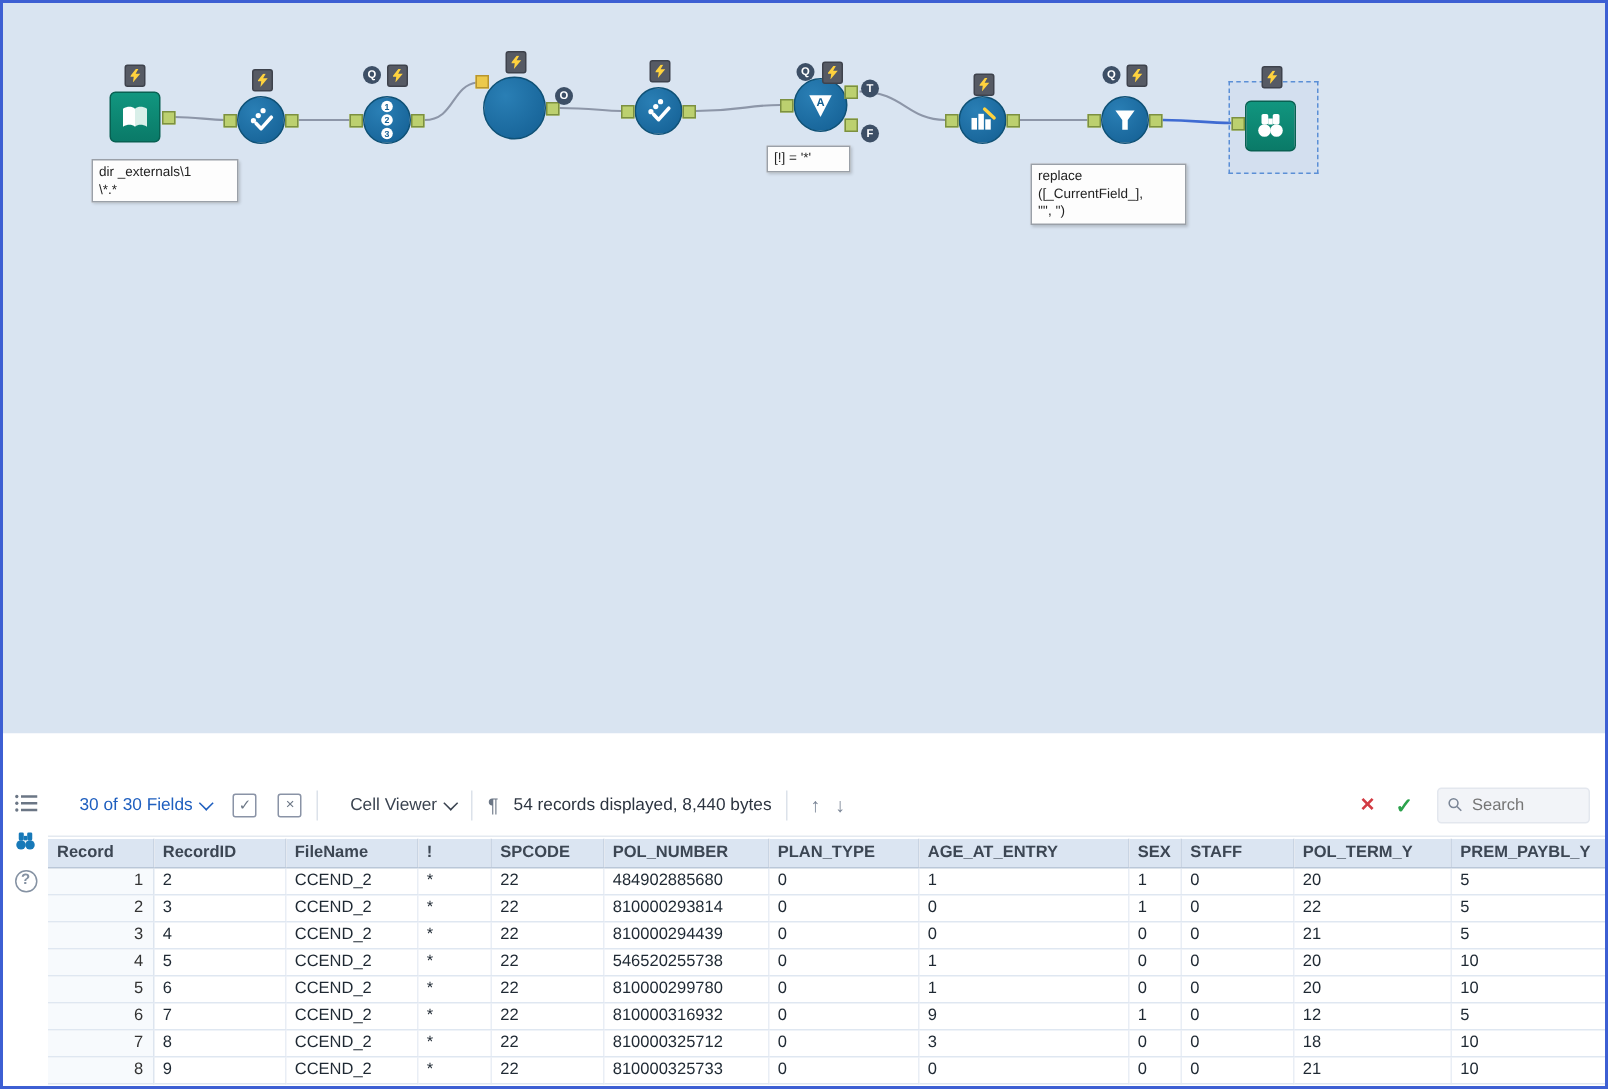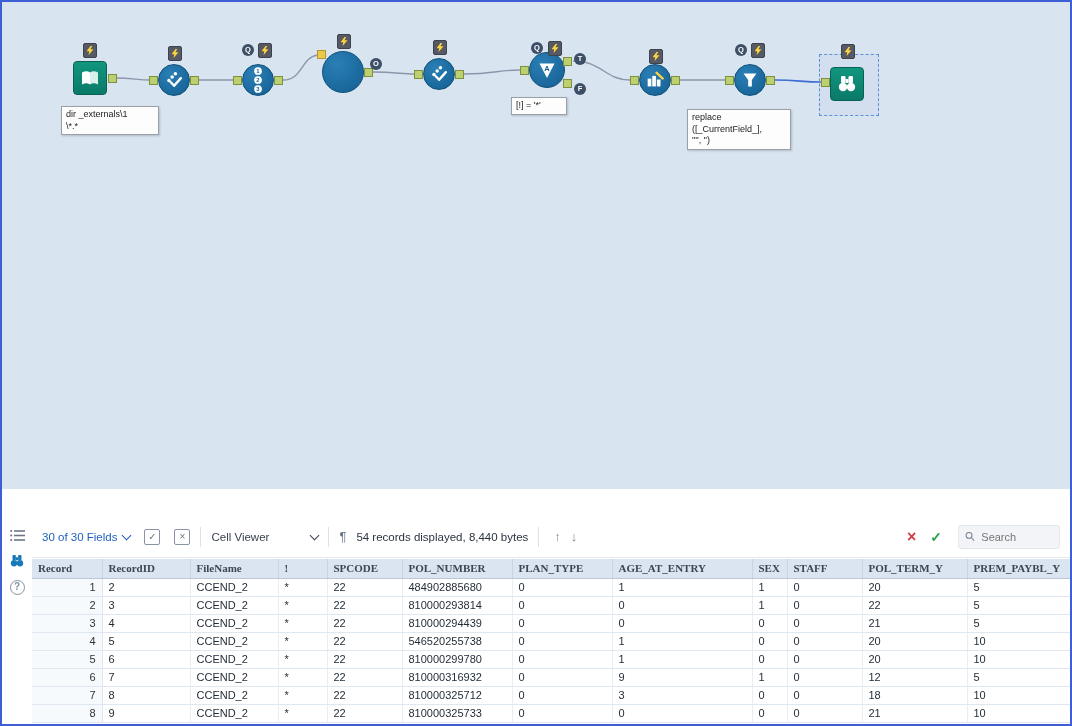--- a/index.html
+++ b/index.html
@@ -23,38 +23,38 @@
   
   .results{position:absolute;left:0;right:0;top:487px;bottom:0;background:#fff;}
   .results-header{height:26px;line-height:26px;background:#f7f9fc;border-top:1px solid #c3cedd;border-bottom:1px solid #e1e7ef;padding-left:12px;font-size:12px;color:#54688a;box-sizing:border-box;}
   .results-header b{color:#22436b;}
   .results-body{position:absolute;left:0;right:0;top:27px;bottom:0;}
   .left-strip{position:absolute;left:0;top:0;bottom:0;width:30px;background:#fff;display:flex;flex-direction:column;align-items:center;padding-top:10px;gap:8px;box-sizing:border-box;}
   .strip-icon{display:flex;align-items:center;justify-content:center;width:20px;height:18px;cursor:pointer;}
   .qmark{width:15px;height:15px;border:1.5px solid #8592a3;border-radius:50%;color:#8592a3;font-size:10px;line-height:12px;text-align:center;font-weight:bold;box-sizing:border-box;}
 
   .toolbar{position:absolute;left:30px;right:0;top:0;height:42px;display:flex;align-items:center;padding:0 10px 0 10px;border-bottom:1px solid #e4e9f0;font-size:11.5px;color:#2c3440;box-sizing:border-box;}
-  .tb-link{display:inline-flex;align-items:center;color:#1f5fbf;cursor:pointer;white-space:nowrap;}
-  .tb-link.dark{color:#3a4350;gap:36px;}
+  .tb-link{display:inline-flex;align-items:center;color:#1f5fbf;cursor:pointer;white-space:nowrap;margin-left:11px;}
+  .tb-link.dark{color:#3a4350;}
   .chev{display:inline-block;width:6px;height:6px;border-right:1.5px solid currentColor;border-bottom:1.5px solid currentColor;transform:rotate(45deg);margin-left:6px;margin-bottom:3px;}
   .mini-box{display:inline-flex;align-items:center;justify-content:center;width:14px;height:14px;border:1px solid #8a93a6;border-radius:2px;color:#6b7685;font-size:10px;margin-left:14px;cursor:pointer;}
   .vsep{display:inline-block;width:1px;height:20px;background:#dce2ea;margin:0 10px;}
   .tb-icon{cursor:pointer;color:#6b7685;}
   .pil{font-size:13px;margin-right:10px;}
   .arrow{font-size:13px;margin:0 5px;color:#7a8596;}
   .tb-text{color:#2c3440;white-space:nowrap;}
   .right-group{margin-left:auto;display:inline-flex;align-items:center;}
   .red{color:#d23b43;font-size:16px;font-weight:bold;margin-right:14px;}
   .green{color:#2ba24c;font-size:14px;font-weight:bold;}
   .search{display:flex;align-items:center;background:#f2f4f8;border:1px solid #e3e7ee;border-radius:3px;height:24px;width:102px;padding:0 6px;margin-left:16px;box-sizing:border-box;}
   .search input{border:none;background:transparent;outline:none;width:100%;font-size:11px;font-family:"Liberation Sans",sans-serif;color:#333;margin-left:4px;}
 
   .tbl-wrap{position:absolute;left:30px;right:0;top:43px;bottom:0;overflow:hidden;}
   table{border-collapse:collapse;table-layout:fixed;width:1042px;}
-  th{background:#dbe5f2;border-right:1px solid #c9d4e3;border-bottom:1px solid #bac7d8;font-size:11px;font-weight:bold;color:#3c4653;text-align:left;padding:2px 6px;height:19px;white-space:nowrap;overflow:hidden;box-sizing:border-box;font-family:Liberation Serif, serif;}
+  th{background:#dbe5f2;border-right:1px solid #c9d4e3;border-bottom:1px solid #bac7d8;font-size:11px;font-weight:bold;color:#3c4653;text-align:left;padding:2px 6px;height:19px;white-space:nowrap;overflow:hidden;box-sizing:border-box;}
   td{border-right:1px solid #e9eef5;border-bottom:1px solid #dfe7f1;font-size:11px;color:#1f2933;padding:1px 6px;height:18px;white-space:nowrap;overflow:hidden;box-sizing:border-box;}
   td.rec{background:#f7fafd;text-align:right;border-right-color:#dde5ef;color:#333;}
 </style>
 </head>
 <body>
 
 <div class="app">
 
   <div class="canvas">
 

